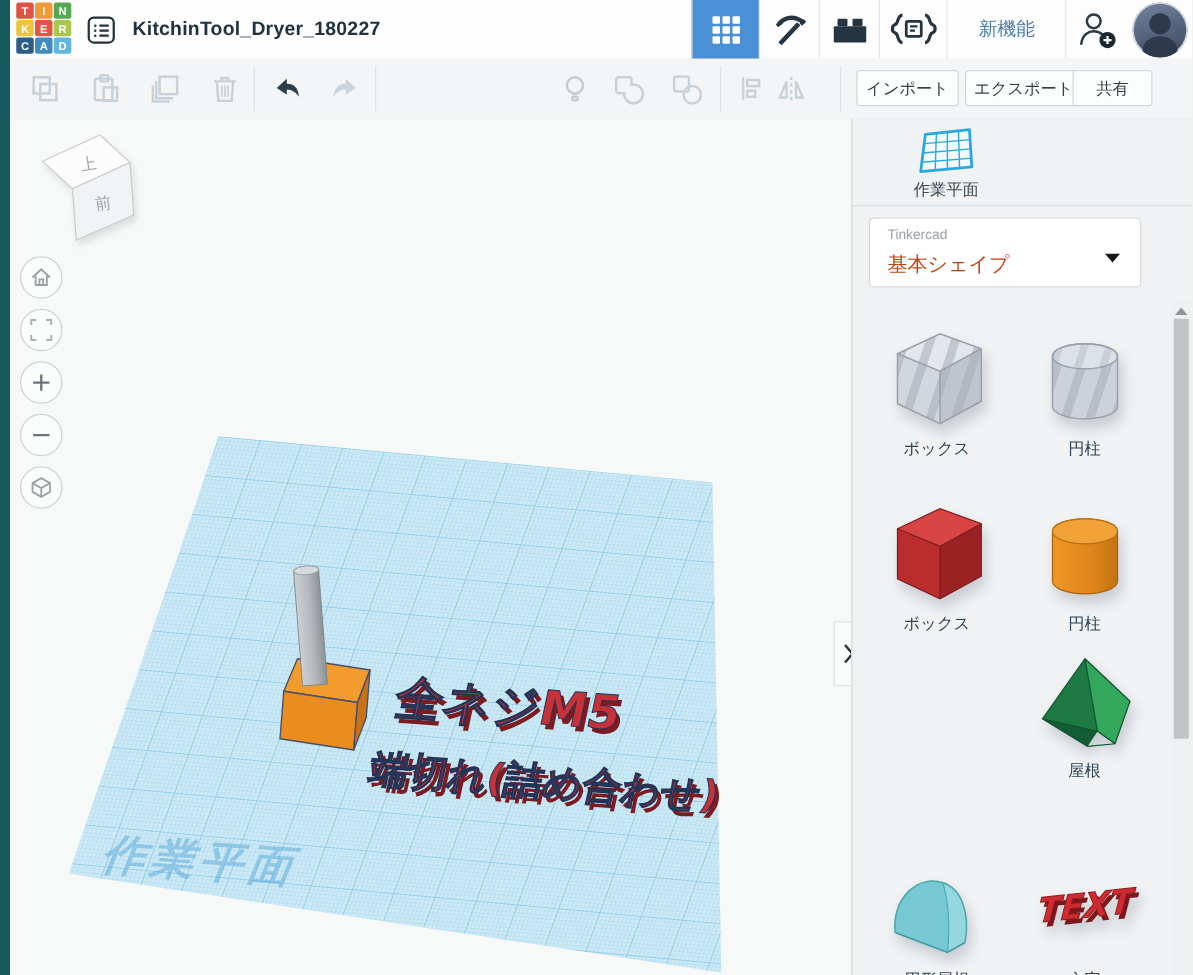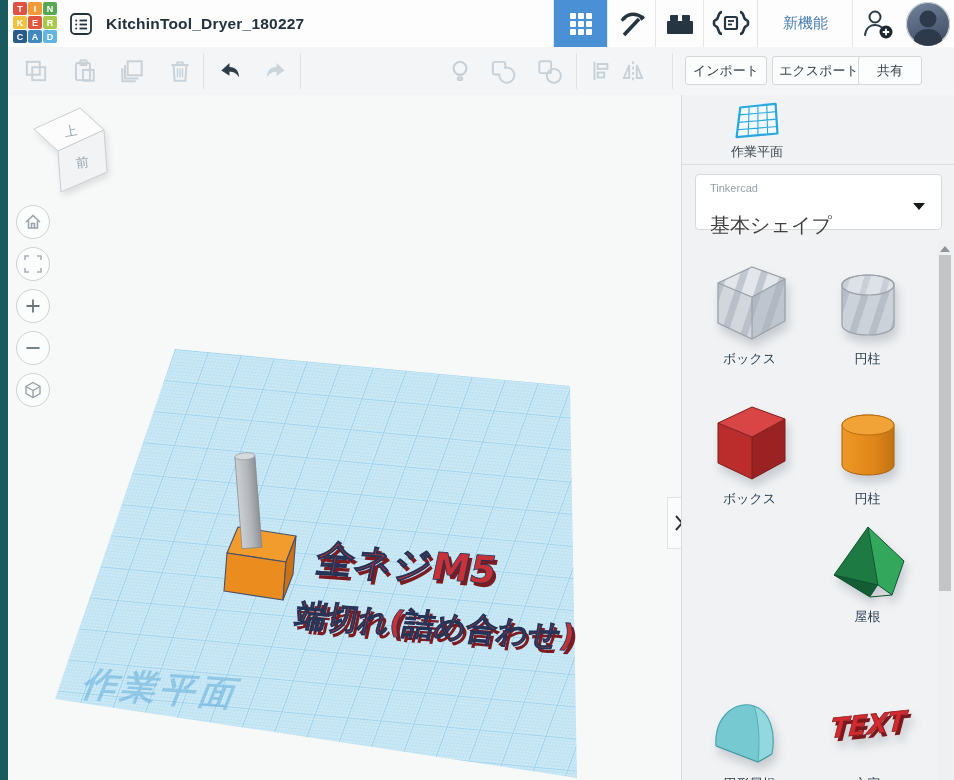--- a/index.html
+++ b/index.html
@@ -45,23 +45,23 @@
           display:flex;align-items:center;justify-content:center;cursor:pointer;}
   .viewcube{left:20px;top:6px;filter:drop-shadow(2px 4px 3px rgba(0,0,0,.10));cursor:pointer;}
   .ptoggle{left:659px;top:402px;width:22px;height:50px;background:#fbfcfc;border:1px solid #e0e3e6;border-right:none;
            display:flex;align-items:center;justify-content:center;cursor:pointer;}
 
   
   .panel{left:681px;top:95px;width:273px;height:685px;background:#f0f2f3;border-left:1px solid #d7dadd;}
   .tools-row{left:0;top:0;width:273px;height:69px;border-bottom:1px solid #dcdfe2;}
   .ptool{top:6px;width:96px;height:60px;display:flex;flex-direction:column;align-items:center;cursor:pointer;}
   .ptool .lbl{margin-top:3px;font-size:13px;color:#3c4852;}
-  .libcard{left:13px;top:79px;width:247px;height:56px;background:#fff;border:1px solid #d6dadd;border-radius:4px;cursor:pointer;box-sizing:border-box;padding:7px 14px;}
+  .libcard{left:13px;top:79px;width:218px;height:56px;background:#fff;border:1px solid #d6dadd;border-radius:4px;cursor:pointer;box-sizing:border-box;padding:7px 14px;}
   .libcard .brand{font-size:11px;color:#97a1a8;}
-  .libcard .sel{font-size:20px;color:#404040;margin-top:18px;}
+  .libcard .sel{font-size:16px;color:#c2410c;margin-top:8px;}
   .caret{position:absolute;right:16px;top:28px;width:0;height:0;border-left:6px solid transparent;border-right:6px solid transparent;border-top:7px solid #15191c;}
   .shape-cell{width:115px;display:flex;flex-direction:column;align-items:center;cursor:pointer;}
   .shape-cell svg{filter:drop-shadow(3px 7px 5px rgba(60,70,90,.22));}
   .shape-cell .lbl{margin-top:5px;font-size:13px;color:#2e4356;}
   .sbar{left:255px;top:145px;width:16px;height:540px;background:#eef0f1;}
   .sbar .up{position:absolute;left:3px;top:6px;width:0;height:0;border-left:5px solid transparent;border-right:5px solid transparent;border-bottom:6px solid #8f959a;}
   .sthumb{position:absolute;left:2px;top:15px;width:12px;height:336px;background:#c2c4c6;}
 </style>
 </head>
 <body>

